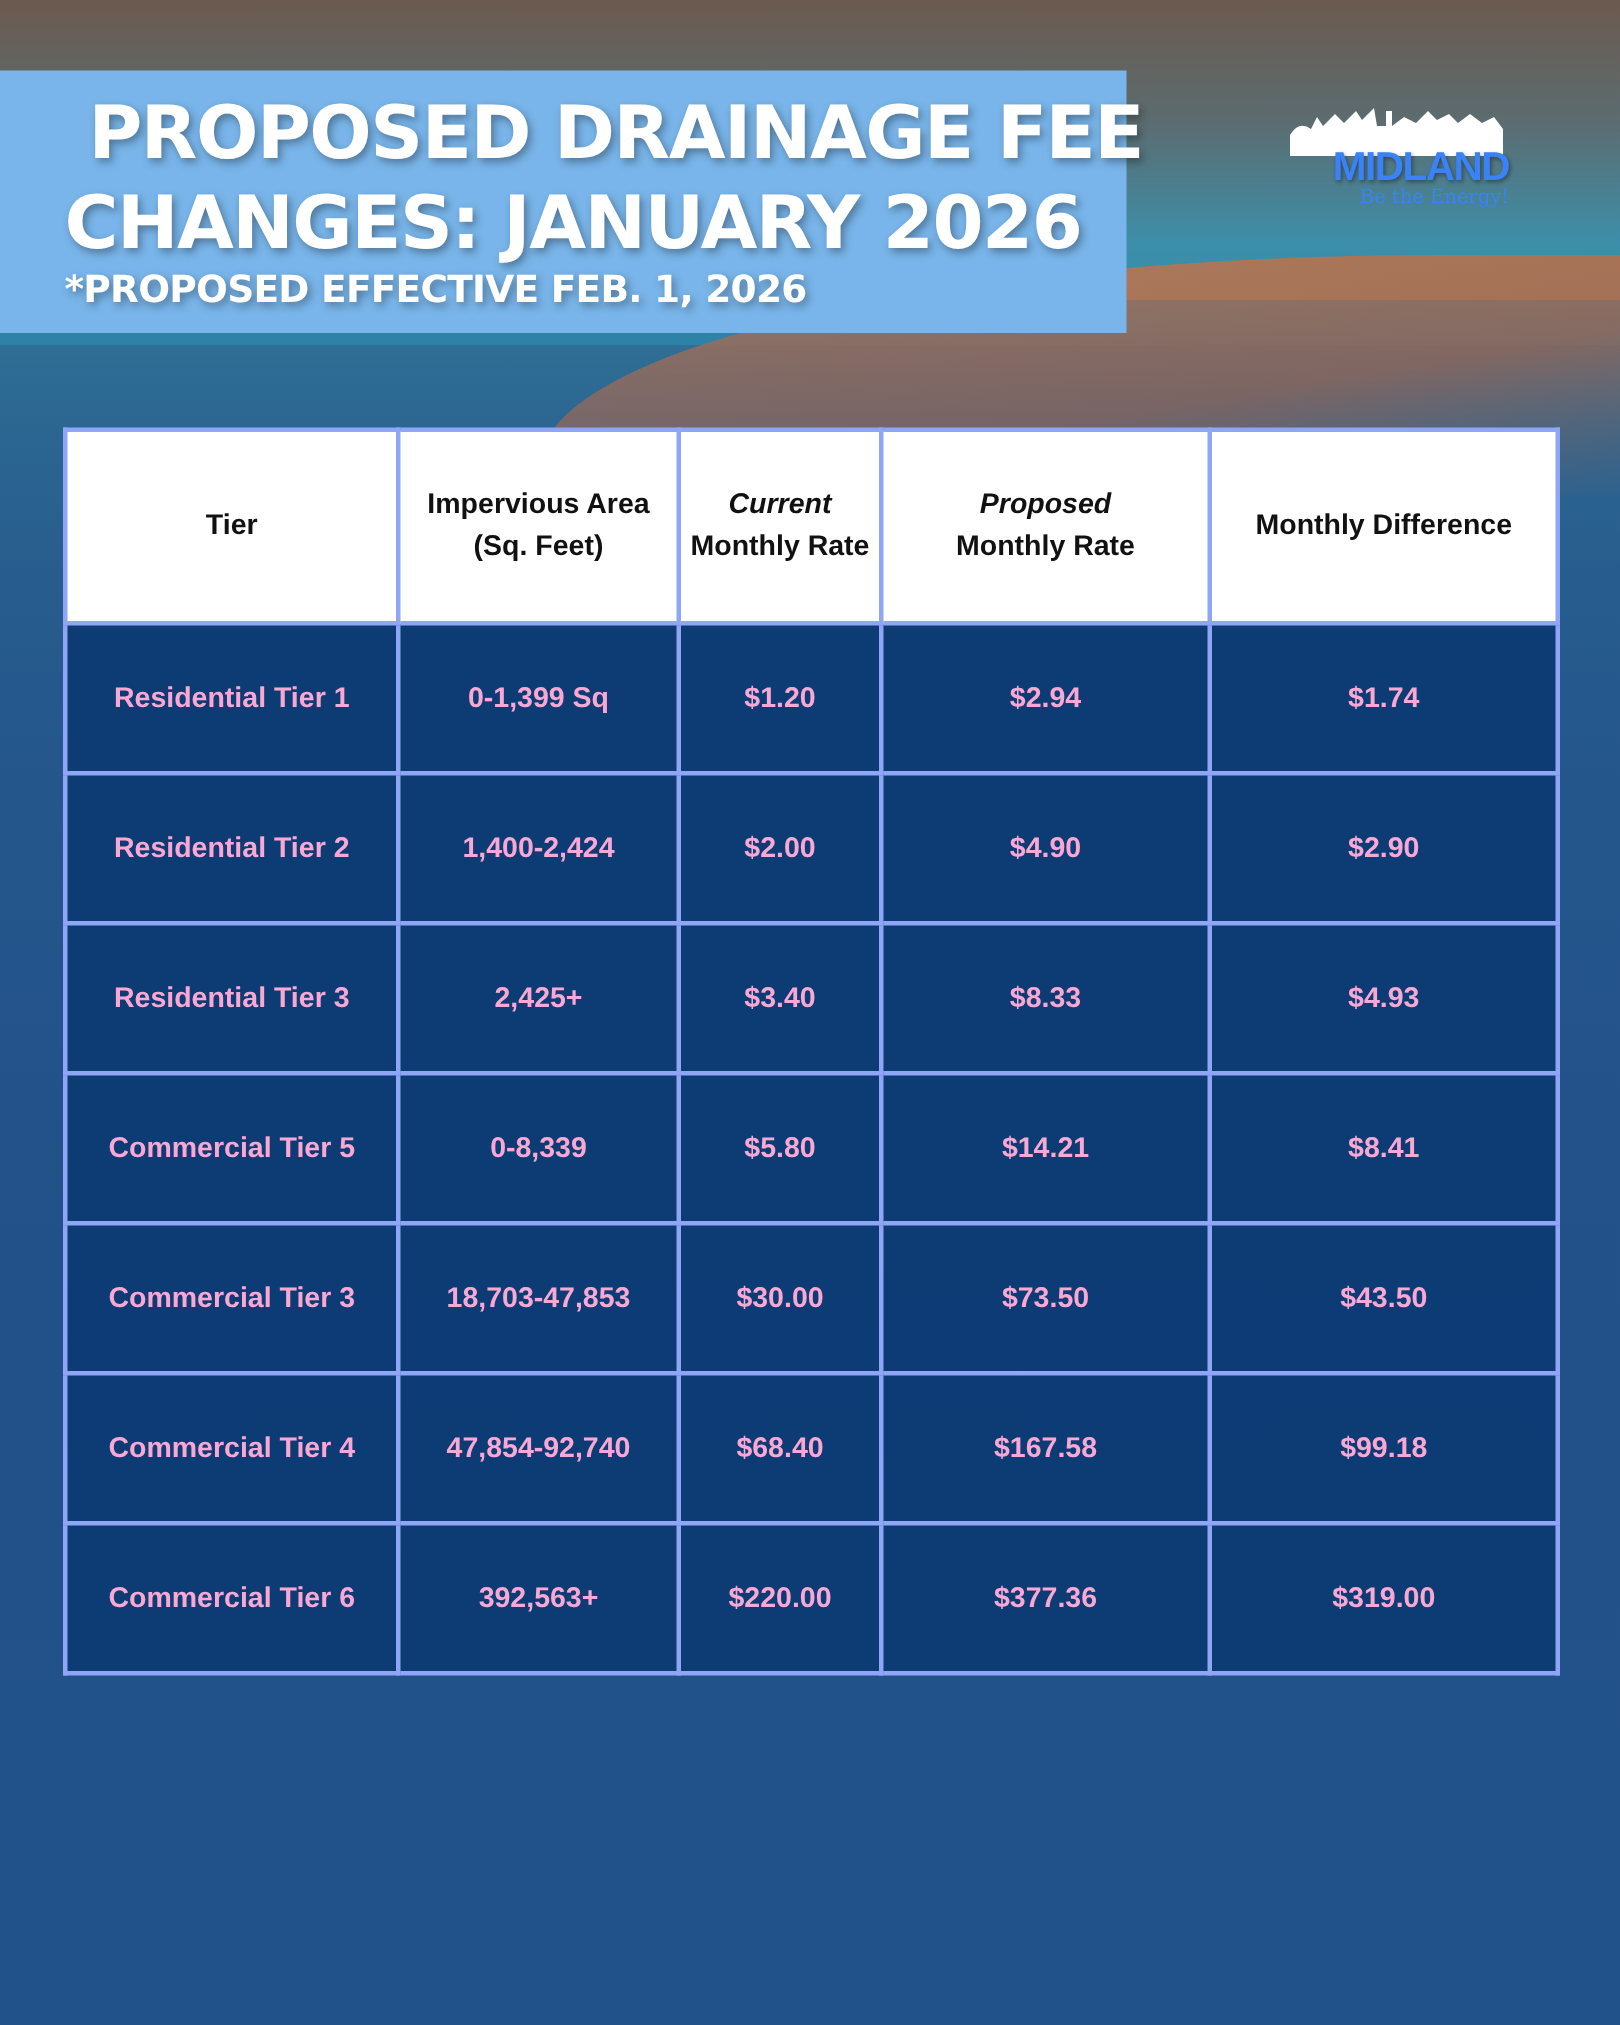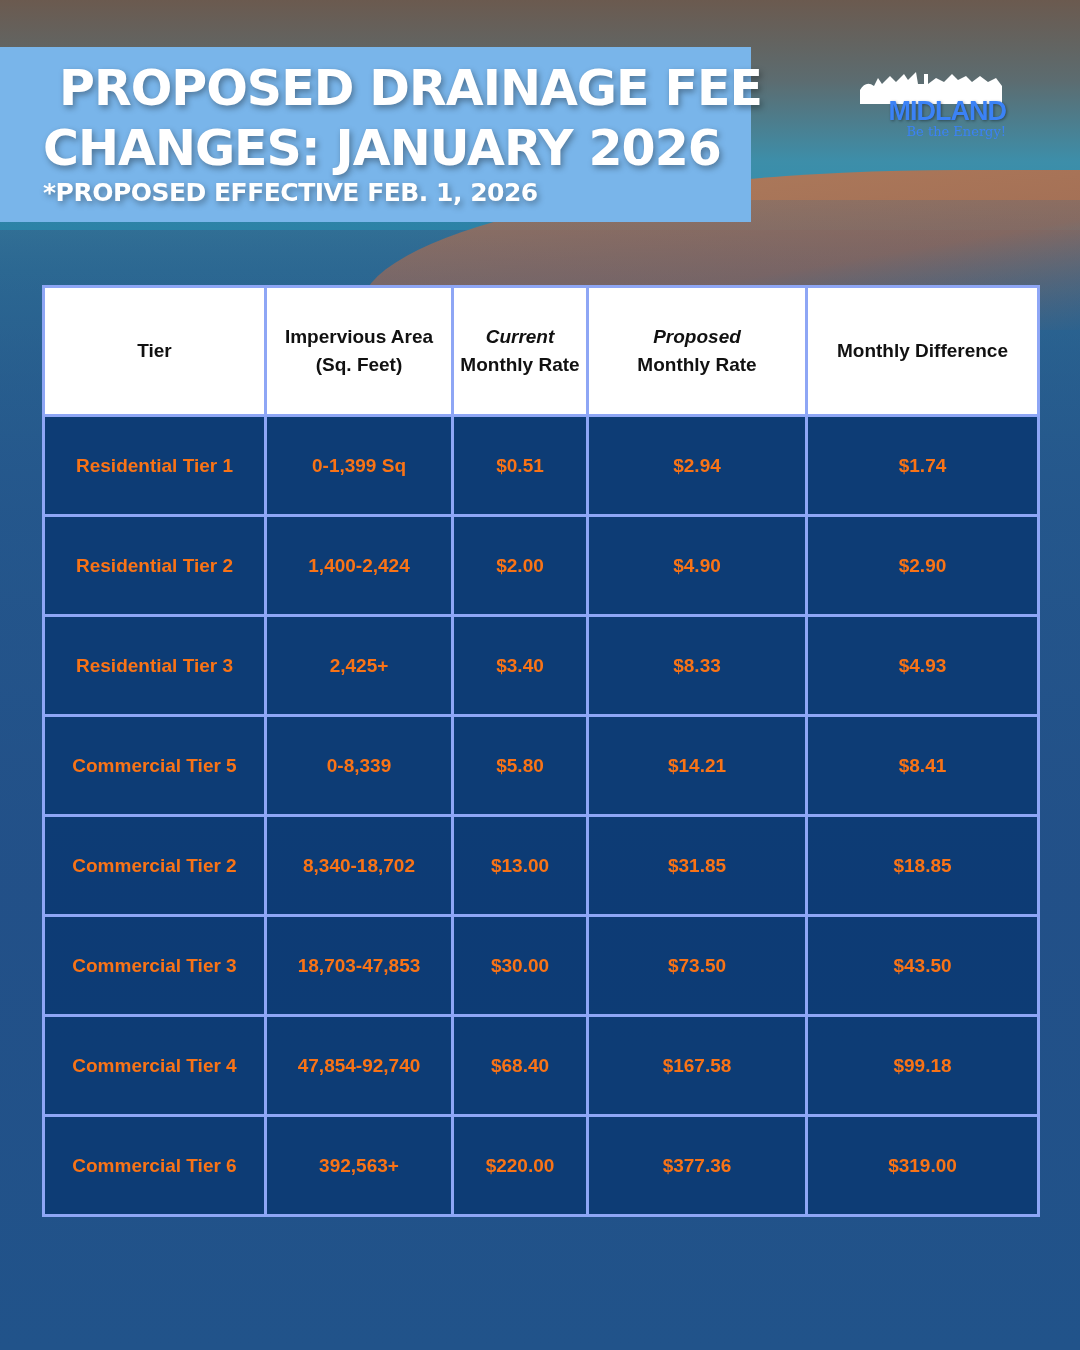--- a/index.html
+++ b/index.html
@@ -39,21 +39,21 @@
 
   table.fees {
     position:absolute; left:42px; top:285px; width:995px; height:811px;
     border-collapse:collapse; table-layout:fixed;
   }
   table.fees th, table.fees td {
     border:3px solid #8ea6f5; text-align:center; vertical-align:middle;
     font-weight:700; font-size:19px;
   }
   table.fees thead th { background:#ffffff; color:#111; height:126px; line-height:28px; padding:0 6px; }
-  table.fees tbody td { background:rgba(12,58,115,0.93); color:#f97316; height:95px; }
+  table.fees tbody td { background:rgba(12,58,115,0.93); color:#f9a8d4; height:95px; }
   .it { font-style:italic; }
   col.c1 { width:222px; } col.c2 { width:187px; } col.c3 { width:135px; } col.c4 { width:219px; } col.c5 { width:232px; }
 </style>
 </head>
 <body>
 
 <div class="bg-sky"></div>
 <div class="bg-slide"></div>
 <div class="bg-fade"></div>
 
@@ -84,21 +84,21 @@
       <th><span>Impervious Area (Sq. Feet)</span></th>
       <th><span class="it">Current</span><br><span>Monthly Rate</span></th>
       <th><span class="it">Proposed</span><br><span>Monthly Rate</span></th>
       <th><span>Monthly Difference</span></th>
     </tr>
   </thead>
   <tbody>
     <tr>
       <td>Residential Tier 1</td>
       <td>0-1,399 Sq</td>
-      <td>$0.51</td>
+      <td>$1.20</td>
       <td>$2.94</td>
       <td>$1.74</td>
     </tr>
     <tr>
       <td>Residential Tier 2</td>
       <td>1,400-2,424</td>
       <td>$2.00</td>
       <td>$4.90</td>
       <td>$2.90</td>
     </tr>
@@ -108,27 +108,20 @@
       <td>$3.40</td>
       <td>$8.33</td>
       <td>$4.93</td>
     </tr>
     <tr>
       <td>Commercial Tier 5</td>
       <td>0-8,339</td>
       <td>$5.80</td>
       <td>$14.21</td>
       <td>$8.41</td>
-    </tr>
-    <tr>
-      <td>Commercial Tier 2</td>
-      <td>8,340-18,702</td>
-      <td>$13.00</td>
-      <td>$31.85</td>
-      <td>$18.85</td>
     </tr>
     <tr>
       <td>Commercial Tier 3</td>
       <td>18,703-47,853</td>
       <td>$30.00</td>
       <td>$73.50</td>
       <td>$43.50</td>
     </tr>
     <tr>
       <td>Commercial Tier 4</td>

